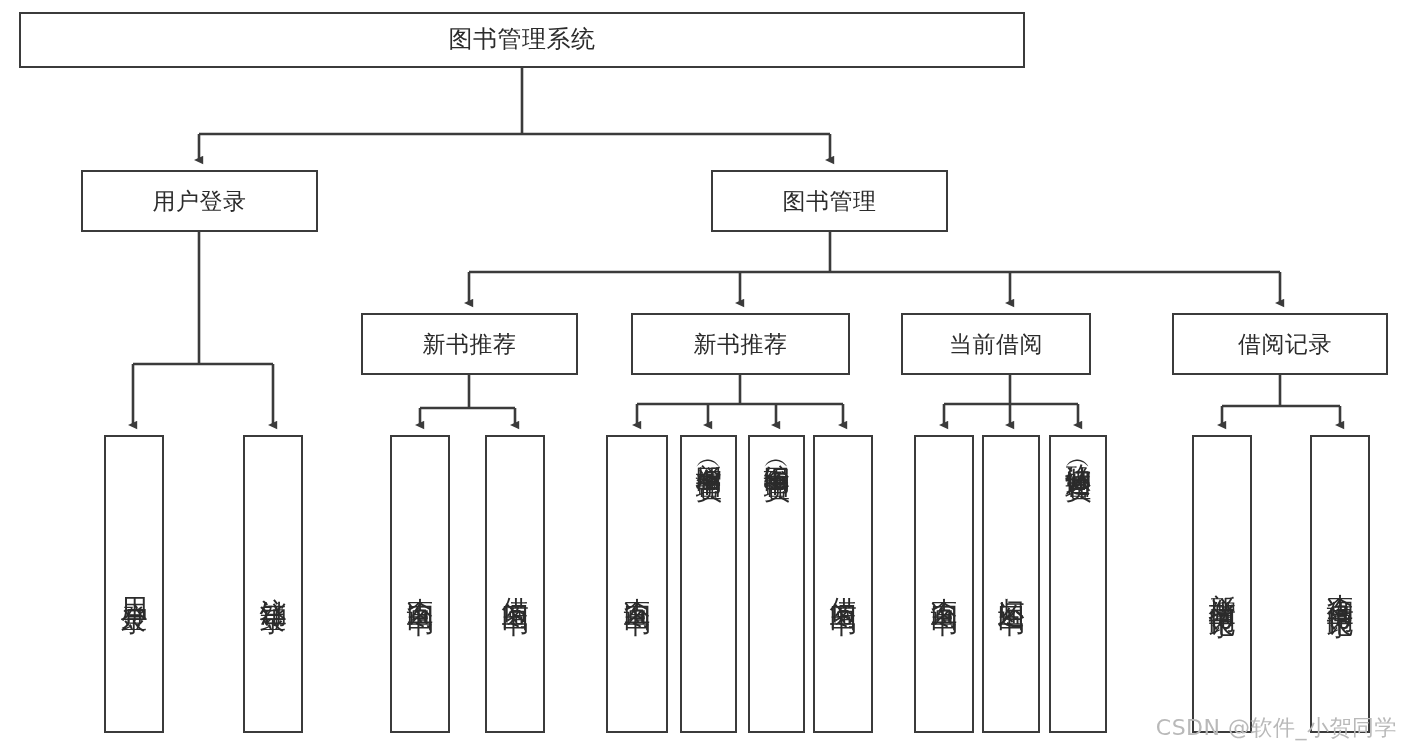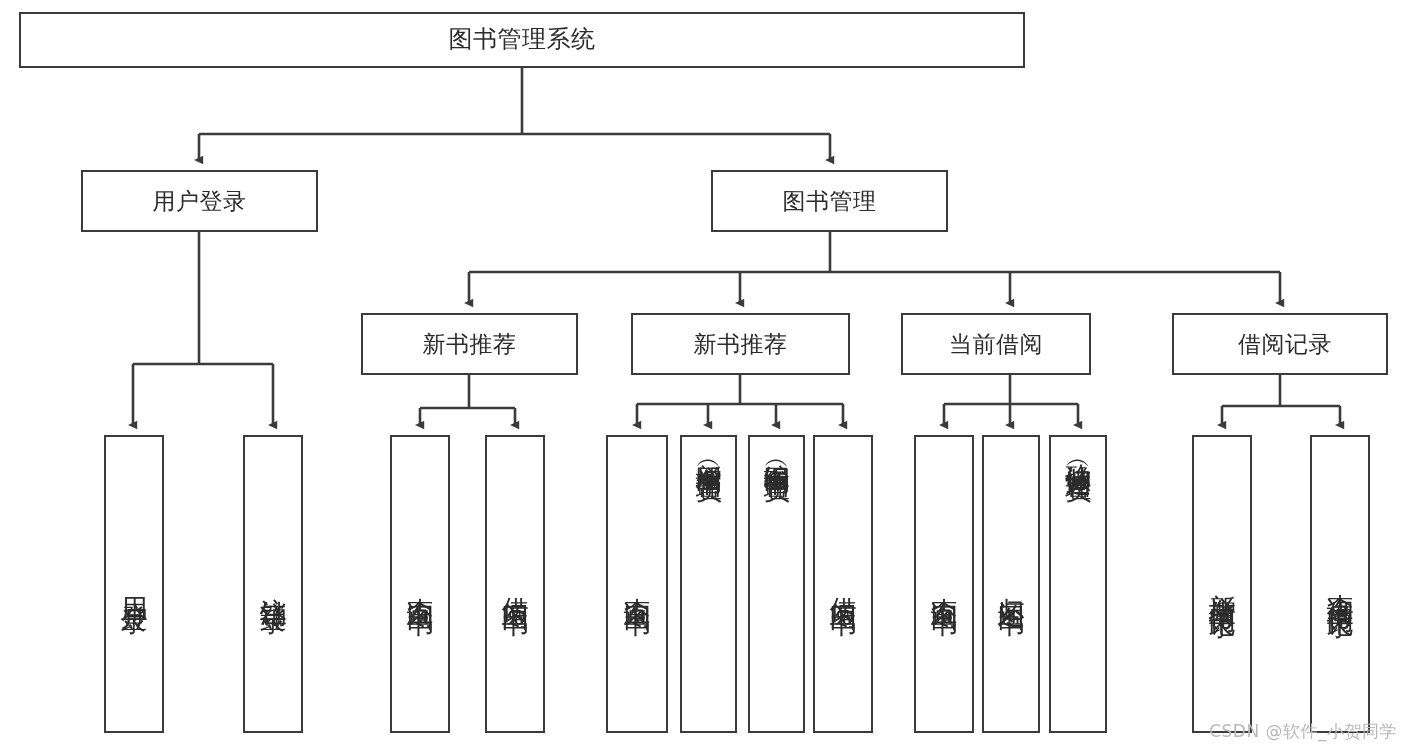--- a/index.html
+++ b/index.html
@@ -65,21 +65,21 @@
     letter-spacing: 2px;
   }
   .v-node.center-text {
     align-items: center;
     padding-top: 0;
   }
   .watermark {
     position: absolute;
     right: 8px;
     bottom: 4px;
-    font-size: 17px;
+    font-size: 22px;
     color: #b9b9b9;
     letter-spacing: 0.5px;
     white-space: nowrap;
   }
 </style>
 </head>
 <body>
 
 <div id="canvas">
 

